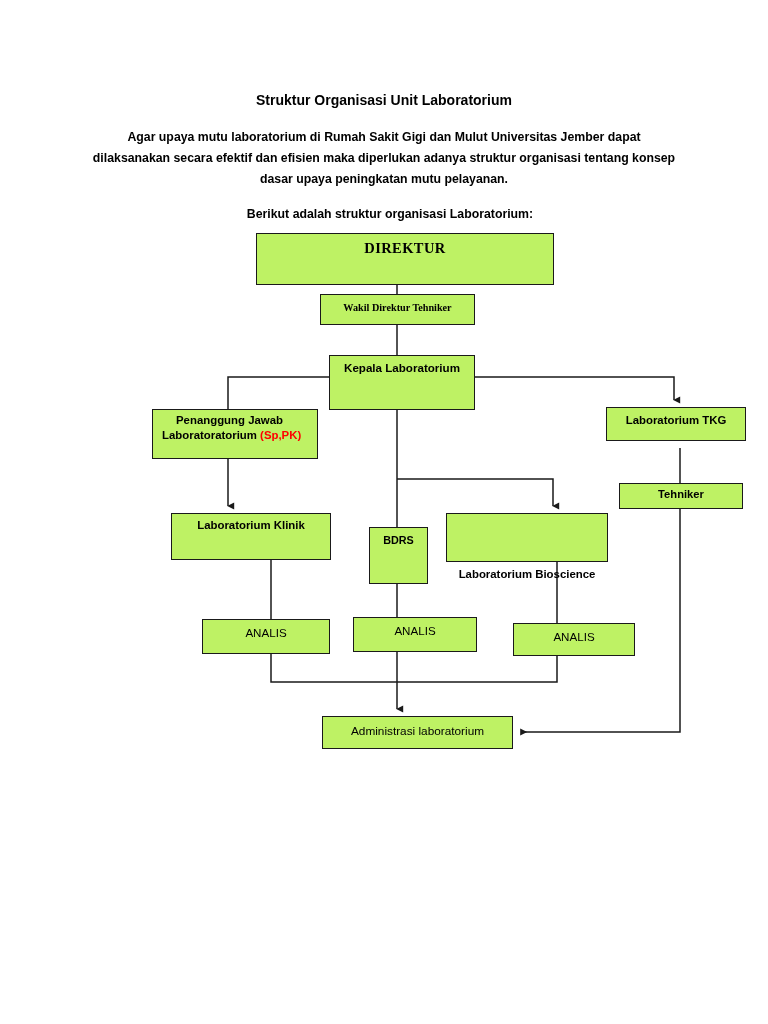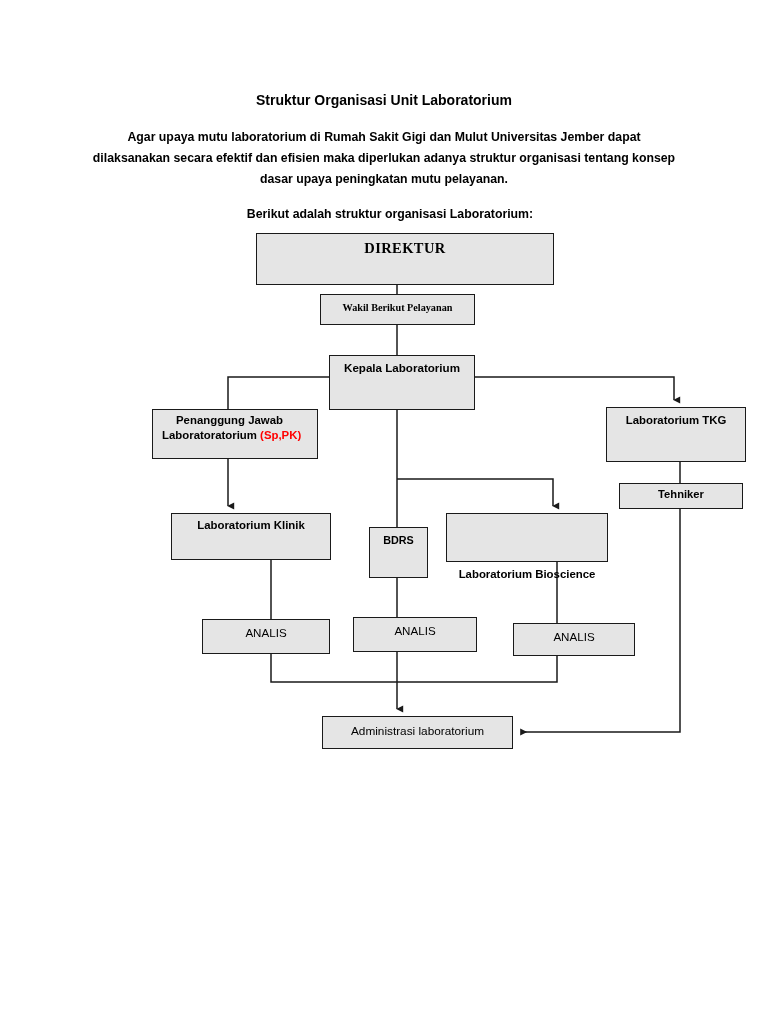--- a/index.html
+++ b/index.html
@@ -61,21 +61,21 @@
     left: 0;
     top: 0;
     width: 768px;
     height: 1024px;
     pointer-events: none;
   }
   .node {
     position: absolute;
     box-sizing: border-box;
     border: 1.4px solid #1a1a1a;
-    background: #e5e5e5;
+    background: #bef264;
     display: block;
     text-align: center;
   }
   .node .node-text {
     display: block;
     width: 100%;
   }
   .n-direktur {
     left: 256px; top: 233px; width: 298px; height: 52px;
   }
@@ -119,21 +119,21 @@
     font-weight: bold;
     font-size: 11.4px;
     padding-left: 9px;
     padding-top: 3px;
   }
   .pj-sppk {
     color: #ff0000;
     font-weight: bold;
   }
   .n-tkg {
-    left: 606px; top: 407px; width: 140px; height: 55px;
+    left: 606px; top: 407px; width: 140px; height: 34px;
   }
   .n-tkg .node-text {
     font-weight: bold;
     font-size: 11.4px;
     padding-top: 6px;
   }
   .n-tehniker {
     left: 619px; top: 483px; width: 124px; height: 26px;
   }
   .n-tehniker .node-text {
@@ -143,21 +143,21 @@
   }
   .n-klinik {
     left: 171px; top: 513px; width: 160px; height: 47px;
   }
   .n-klinik .node-text {
     font-weight: bold;
     font-size: 11.4px;
     padding-top: 5px;
   }
   .n-bdrs {
-    left: 369px; top: 527px; width: 59px; height: 51px;
+    left: 369px; top: 527px; width: 59px; height: 57px;
   }
   .n-bdrs .node-text {
     font-weight: bold;
     font-size: 10.8px;
     padding-top: 6px;
   }
   .n-bio {
     left: 446px; top: 513px; width: 162px; height: 49px;
   }
   .n-bio .node-text {
@@ -246,21 +246,21 @@
 
         <path d="M680,509 L680,732 L521,732" marker-end="url(#arrowLeft)"></path>
       </g>
     </svg>
 
     <div class="node n-direktur">
       <span class="node-text">DIREKTUR</span>
     </div>
 
     <div class="node n-wakil">
-      <span class="node-text">Wakil Berikut Pelayanan</span>
+      <span class="node-text">Wakil Direktur Tehniker</span>
     </div>
 
     <div class="node n-pj">
       <span class="pj-line1">Penanggung Jawab</span>
       <span class="pj-line2"><span>Laboratoratorium</span> <span class="pj-sppk">(Sp,PK)</span></span>
     </div>
 
     <div class="node n-kepala">
       <span class="node-text">Kepala Laboratorium</span>
     </div>

